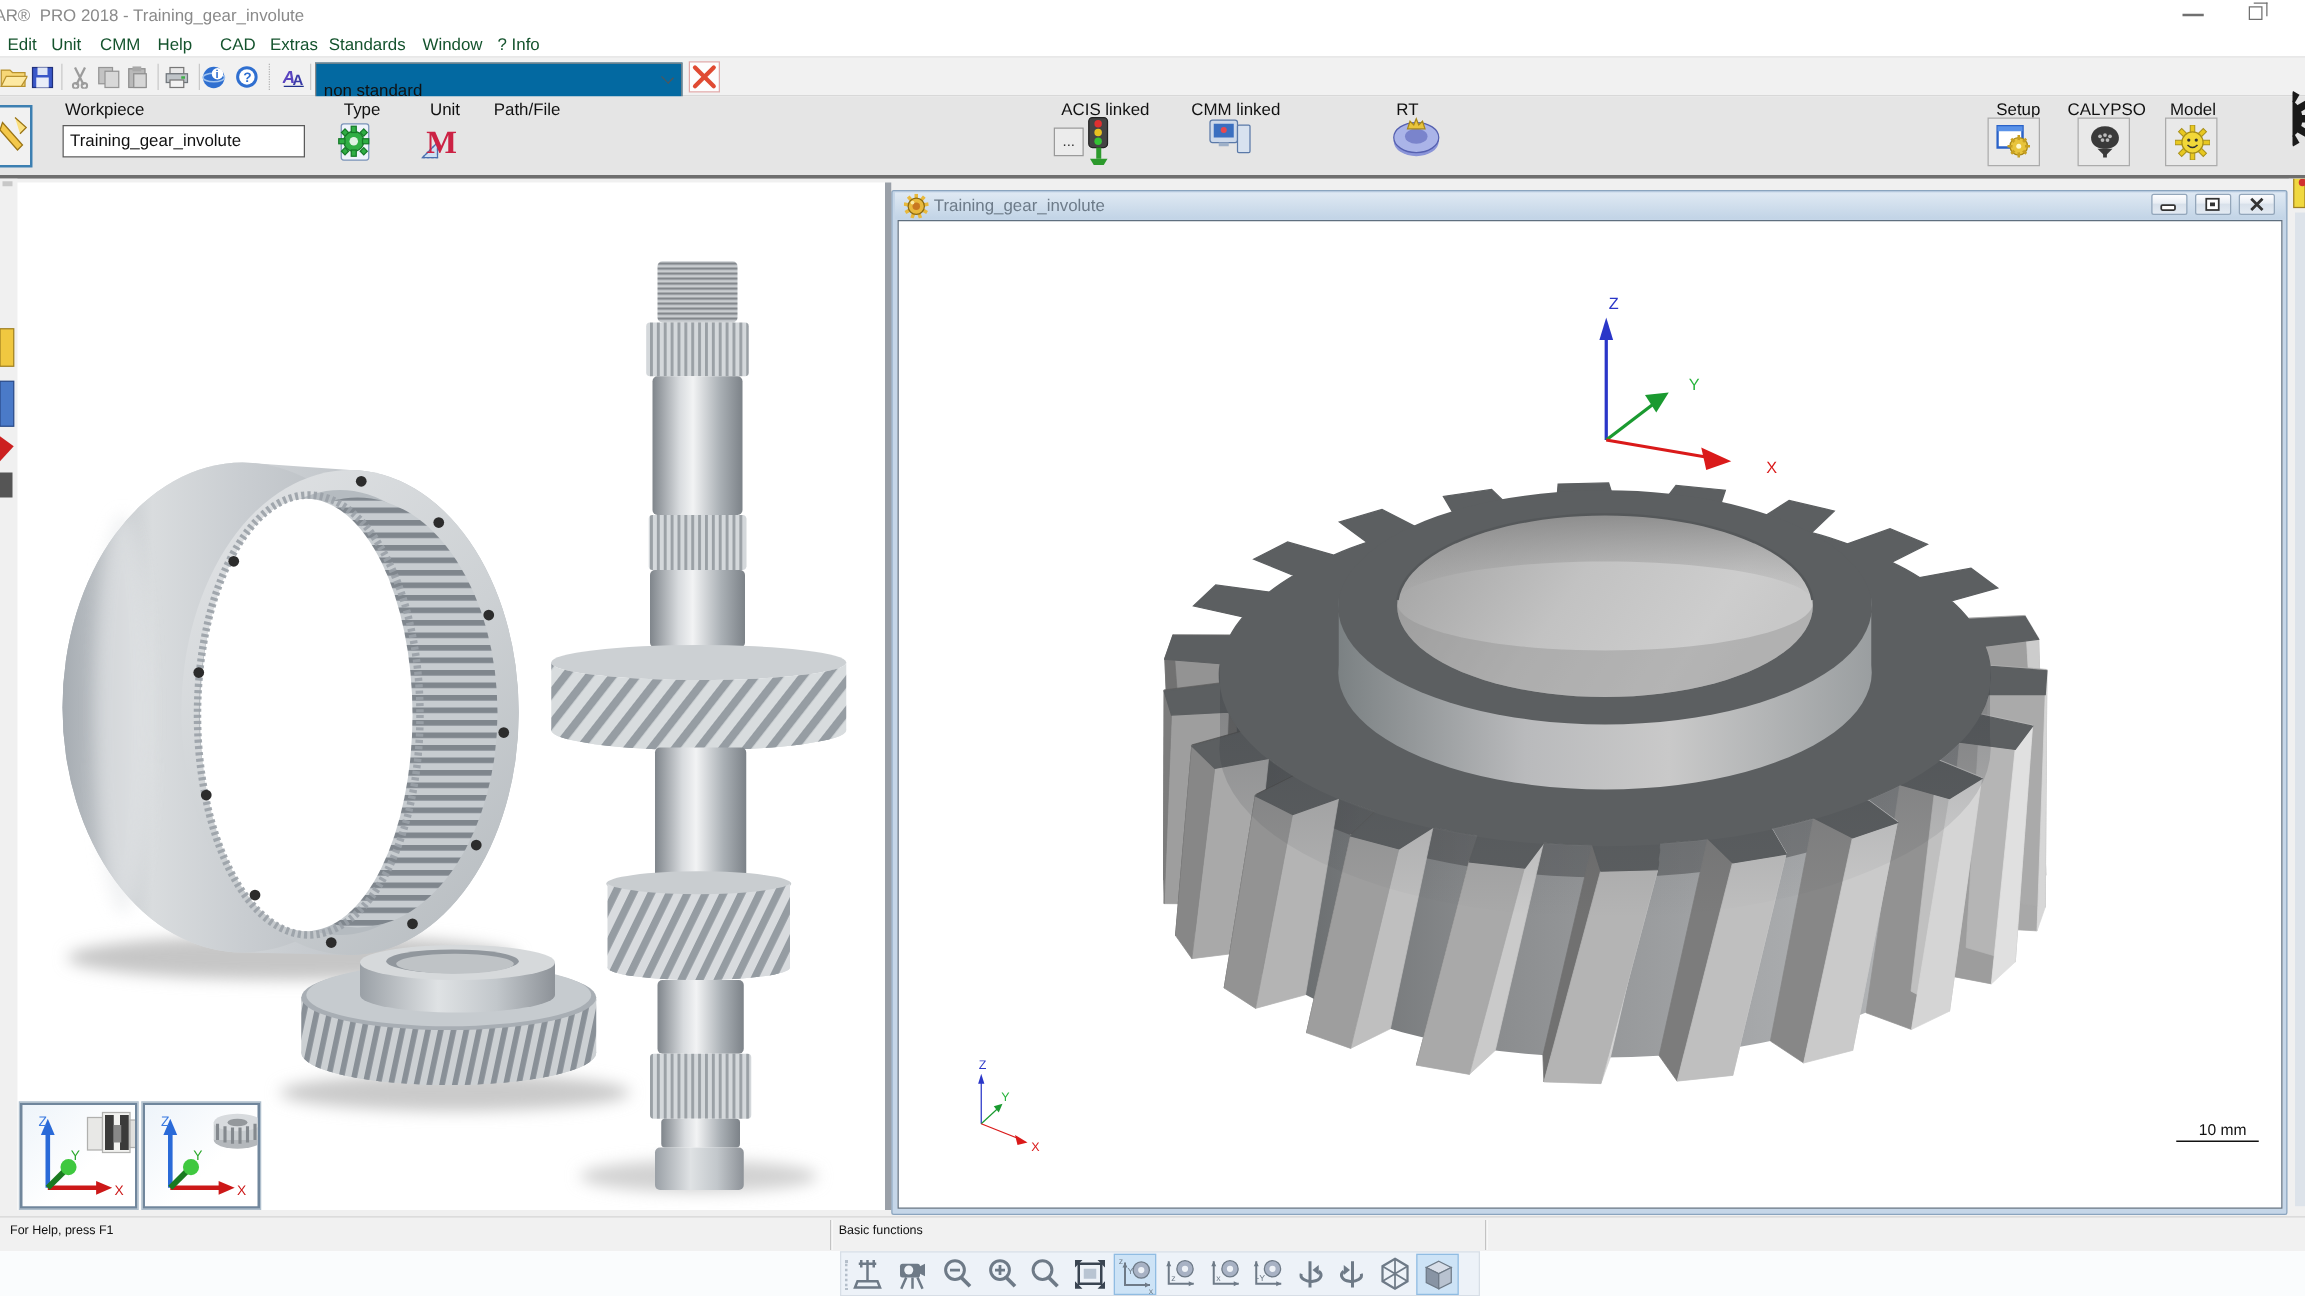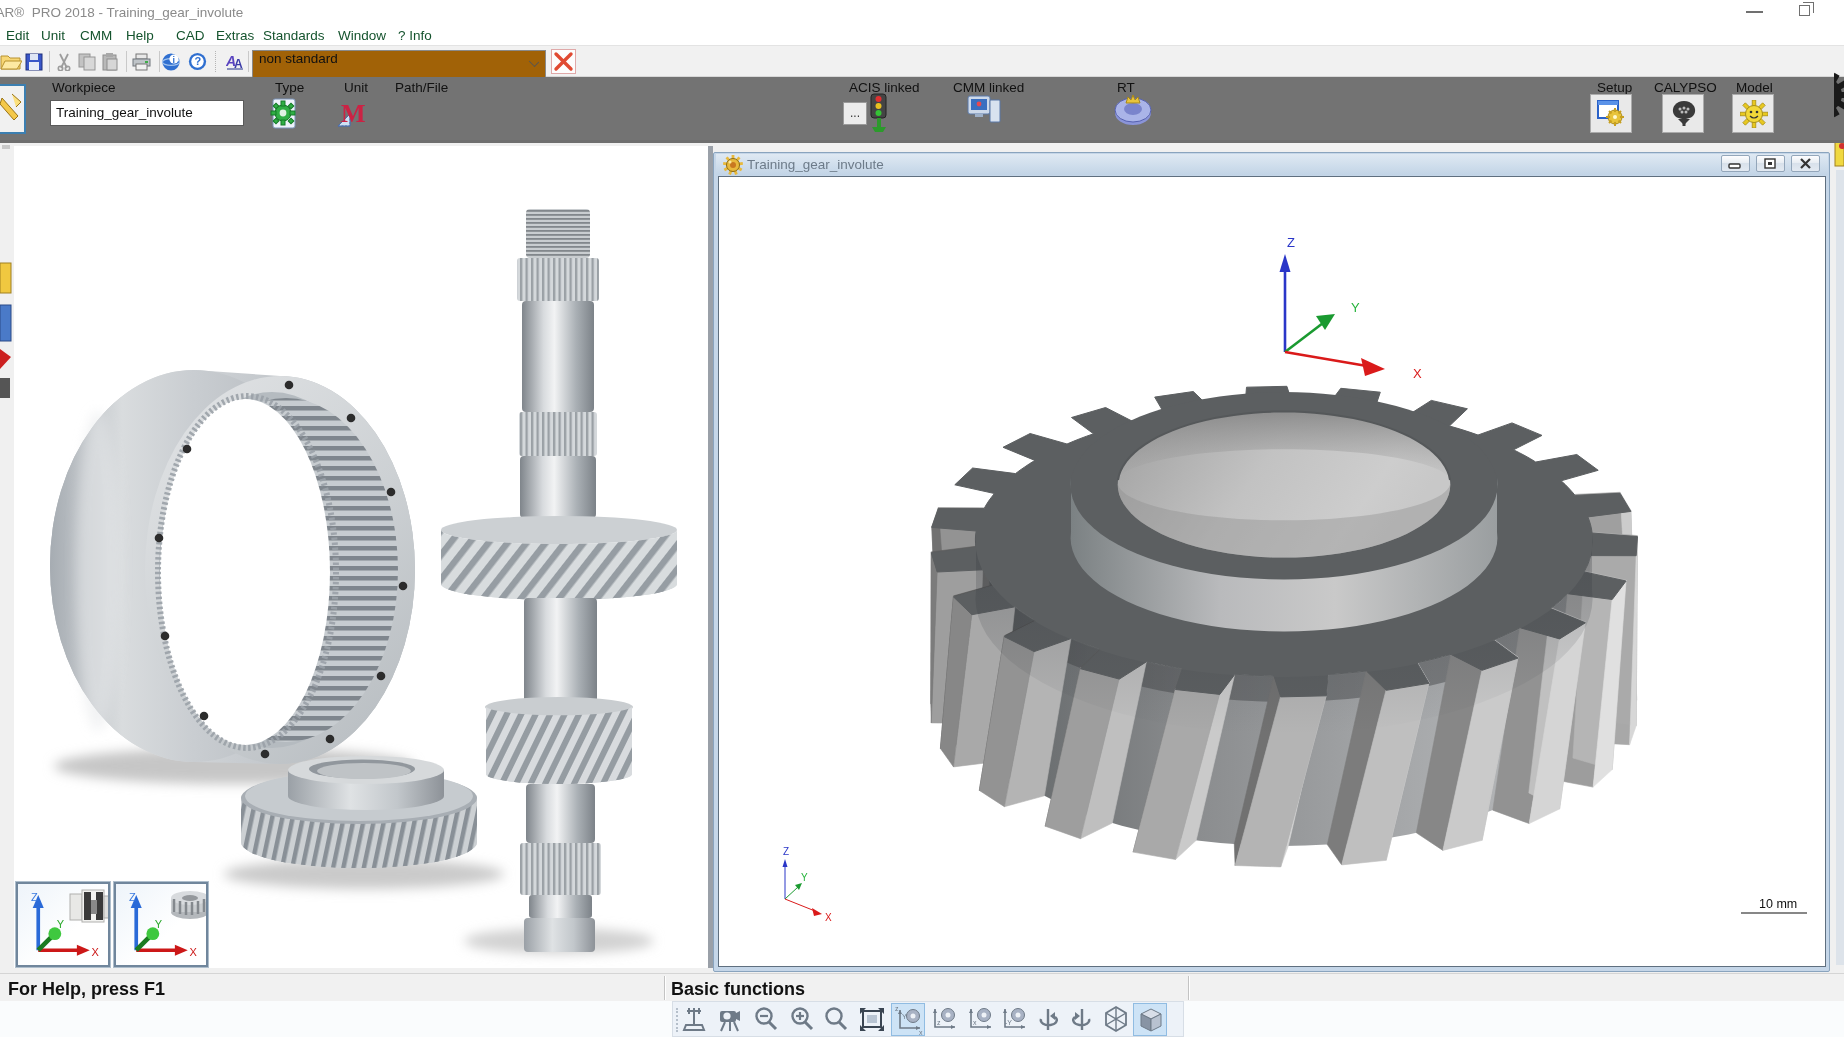--- a/index.html
+++ b/index.html
@@ -15,26 +15,26 @@
   #winrest { left:1799px; top:5px; width:11px; height:11px; border:1.4px solid #707070; background:#fff; }
   #winrest2 { left:1803px; top:2px; width:11px; height:11px; border:1.4px solid #707070; border-bottom:none; border-left:none; background:transparent; }
 
   
   #menubar { left:0; top:26px; width:1844px; height:19px; background:#fff; font-size:13.5px; color:#14532d; }
   #menubar span { position:absolute; top:2px; }
 
   
   #toolbar1 { left:0; top:45px; width:1844px; height:32px; background:#f1f1f1; border-top:1px solid #e3e3e3; border-bottom:1px solid #d8d8d8; }
   .tsep { position:absolute; top:5px; width:1px; height:21px; background:#c9c9c9; }
-  #combo { position:absolute; left:252px; top:4px; width:294px; height:40px; background:#a16207; border:1px solid #8a8a8a; font-size:13.5px; color:#111; padding:0 6px 0 6px; }
+  #combo { position:absolute; left:252px; top:4px; width:294px; height:40px; background:#0369a1; border:1px solid #8a8a8a; font-size:13.5px; color:#111; padding:14px 6px 0 6px; }
   #combo .chev { position:absolute; right:7px; top:7px; width:8px; height:8px; border-right:1.6px solid #555; border-bottom:1.6px solid #555; transform:rotate(45deg) scale(1,0.8); }
   #xbtn { position:absolute; left:551px; top:3px; width:25px; height:25px; background:#fdfdfd; border:1px solid #e0a9a9; }
 
   
-  #toolbar2 { left:0; top:77px; width:1844px; height:63px; background:#737373; }
+  #toolbar2 { left:0; top:77px; width:1844px; height:63px; background:#e5e5e5; }
   #toolbar2 .lbl { position:absolute; top:3px; font-size:13.5px; color:#111; }
   .tinput { position:absolute; top:23px; height:26px; background:#fff; border:1px solid #5a5a5a; font-size:13.5px; color:#111; padding:4px 0 0 5px; white-space:nowrap; }
   #wizbtn { position:absolute; left:-8px; top:7px; width:34px; height:50px; border:2px solid #3c7fb1; background:#f1f1f1; }
   #dots3 { position:absolute; left:843px; top:25px; width:24px; height:23px; background:#ececec; border:1px solid #9a9a9a; font-size:12px; color:#333; text-align:center; line-height:20px; }
   .btn48 { position:absolute; top:17px; width:42px; height:39px; background:#e9e9e9; border:1px solid #ababab; }
   #darkline { left:0; top:140px; width:1844px; height:3px; background:#6e6e6e; }
 
   
   #mainarea { left:0; top:143px; width:1844px; height:830px; background:#f0f0f0; }
   #leftstrip { left:0; top:0px; width:14px; height:830px; background:#f0f0f0; }
@@ -42,21 +42,21 @@
   
   #mdi { left:713px; top:9px; width:1117px; height:820px; background:#c5d6e8; border:1px solid #8aa4be; border-radius:2px; }
   #mdititle { position:absolute; left:2px; top:1px; width:1112px; height:21px;
      background:linear-gradient(#dfe9f3 0%, #c2d4e6 100%); }
   #mdititle .t { position:absolute; left:31px; top:3px; font-size:13.5px; color:#6d7b89; }
   .mdibtn { position:absolute; top:1px; width:29px; height:17px; background:linear-gradient(#fdfdfe,#e8edf3 45%,#d7e0ea 46%,#e3eaf2); border:1px solid #93a6ba; border-radius:2px; }
   #mdiclient { position:absolute; left:4px; top:23px; width:1108px; height:791px; background:#fff; border:1px solid #5f6f7f; }
   #rightstrip { left:1831px; top:0px; width:13px; height:830px; background:#f0f0f0; }
 
   
-  #statusbar { left:0; top:973px; width:1844px; height:28px; background:#f1f1f1; border-top:1px solid #d5d5d5; font-size:18px; font-weight:bold; color:#111; }
+  #statusbar { left:0; top:973px; width:1844px; height:28px; background:#f1f1f1; border-top:1px solid #d5d5d5; font-size:10px; font-weight:normal; color:#111; }
   .svsep { position:absolute; top:2px; width:1px; height:24px; background:#c3c3c3; box-shadow:1px 0 0 #fff; }
 
   
   #bottombar { left:0; top:1001px; width:1844px; height:36px; background:#fafcfd; }
   #bstrip { position:absolute; left:672px; top:0; width:512px; height:36px; background:#edf2f8; border:1px solid #d7dee6; }
   .bico { position:absolute; top:1px; width:34px; height:33px; }
   .bsel { background:#cde3f6; border:1px solid #90bce2; }
 </style>
 </head>
 <body>

